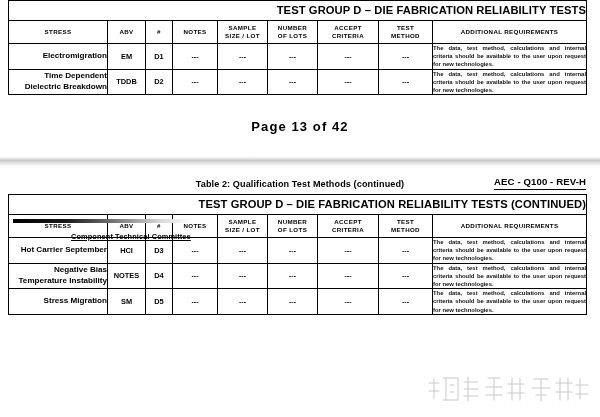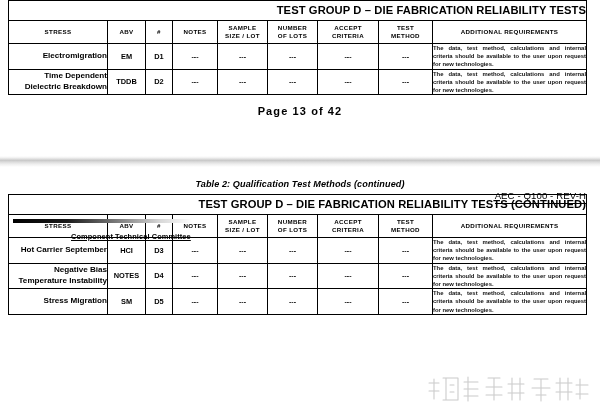--- a/index.html
+++ b/index.html
@@ -113,34 +113,34 @@
   col.c-notes  { width: 45px; }
   col.c-sample { width: 50px; }
   col.c-lots   { width: 50px; }
   col.c-accept { width: 61px; }
   col.c-method { width: 54px; }
   col.c-addl   { width: 154px; }
 
   
   .page-num {
     text-align: center;
-    font-size: 11px;
+    font-size: 13px;
     font-weight: bold;
     letter-spacing: 1.1px;
-    margin-top: 10px;
+    margin-top: 24px;
   }
 
   
   .doc-id {
     position: absolute;
     right: 14px;
-    top: 23px;
+    top: 9px;
     text-align: right;
     font-size: 9.6px;
-    font-weight: normal;
+    font-weight: bold;
     line-height: 12.5px;
     letter-spacing: .1px;
   }
   .doc-id span { border-bottom: 1.3px solid #000; display: inline-block; padding-bottom: .5px;}
 
   .council-block {
     position: absolute;
     left: 8px;
     top: 46px;
     width: 420px;
@@ -168,21 +168,20 @@
     letter-spacing: .1px;
     text-decoration: underline;
   }
 
   .table-caption {
     text-align: center;
     font-size: 9.1px;
     font-weight: bold;
     margin-top: 12px;
     letter-spacing: .1px;
-    font-style: italic;
   }
 
   
   .watermark {
     position: absolute;
     right: 8px;
     bottom: 10px;
     width: 166px;
     height: 34px;
     pointer-events: none;

